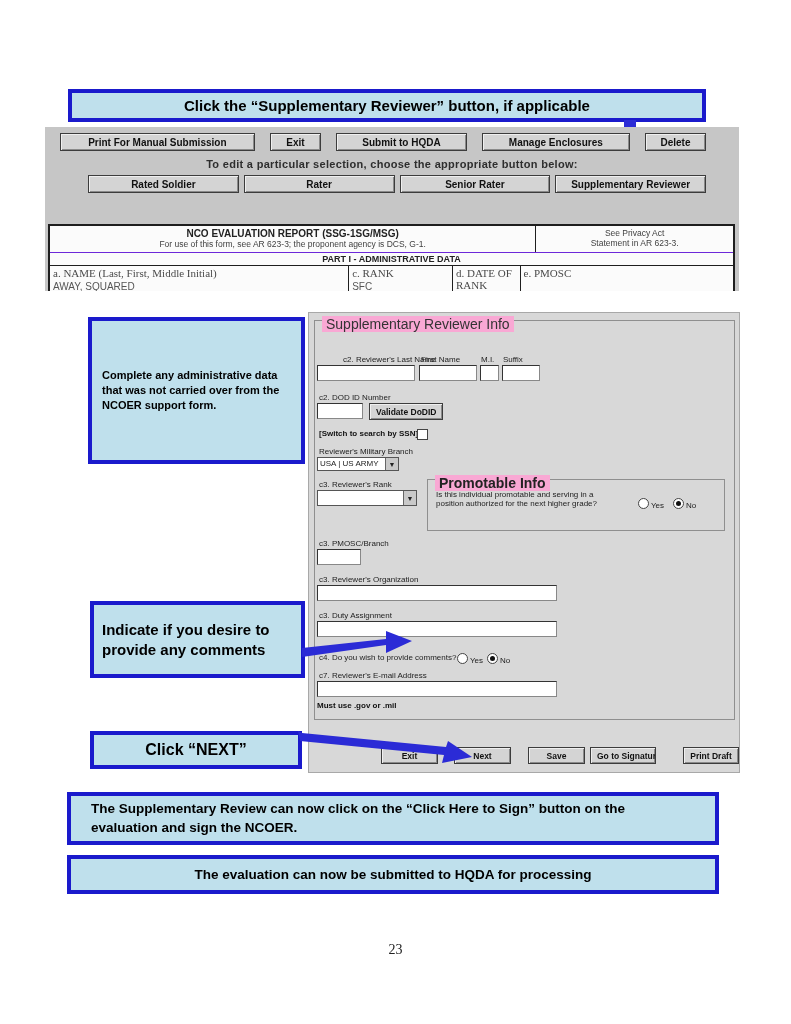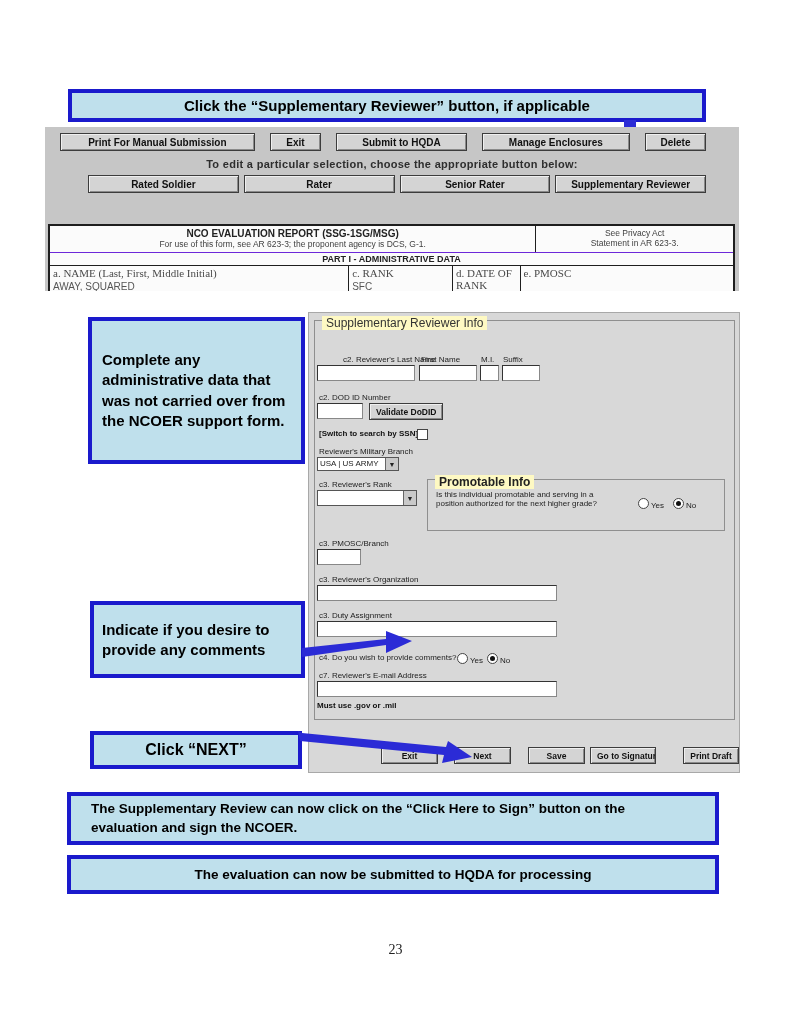--- a/index.html
+++ b/index.html
@@ -4,21 +4,21 @@
 <style>
   html,body{margin:0;padding:0;background:#fff;}
   .page{position:relative;width:791px;height:1024px;background:#ffffff;overflow:hidden;
         font-family:"Liberation Sans",sans-serif;}
 
   
   .callout{position:absolute;background:#bfe0ec;border:4px solid #1a1acc;
            display:flex;align-items:center;justify-content:center;text-align:left;
            font-weight:bold;color:#000;box-sizing:border-box;}
   .co-top{left:68px;top:89px;width:638px;height:33px;font-size:15px;}
-  .co-admin{left:88px;top:317px;width:217px;height:147px;font-size:15px;line-height:1.35;padding:16px 10px;}
+  .co-admin{left:88px;top:317px;width:217px;height:147px;font-size:11px;line-height:1.35;padding:16px 10px;}
   .co-comments{left:90px;top:601px;width:215px;height:77px;font-size:15px;line-height:1.3;padding:2px 8px;}
   .co-next{left:90px;top:731px;width:212px;height:38px;font-size:16px;}
   .co-sign{left:67px;top:792px;width:652px;height:53px;font-size:13.5px;line-height:1.4;padding:2px 20px;}
   .co-submit{left:67px;top:855px;width:652px;height:39px;font-size:13.5px;}
 
   
   .arrow{position:absolute;pointer-events:none;}
 
   
   .shot1{position:absolute;left:45px;top:127px;width:694px;height:164px;background:#c6c6c6;overflow:hidden;}
@@ -49,22 +49,22 @@
   .rt-cols .cell:last-child{border-right:none;}
   .c-name{flex:0 0 43.8%;} .c-ssn{flex:0 0 24.2%;} .c-rank{flex:0 0 15.2%;}
   .c-dor{flex:0 0 9.9%;} .c-pmosc{flex:1 1 auto;}
   .cell .lbl{font-size:11px;color:#4a4a4a;font-family:Liberation Serif, serif;}
   .cell .val{font-size:10px;color:#555;margin-top:2px;}
 
   
   .shot2{position:absolute;left:308px;top:312px;width:432px;height:461px;background:#d8d8d8;
          border:1px solid #a8a8a8;box-sizing:border-box;font-size:8px;color:#222;}
   .fset{position:absolute;left:5px;top:7px;width:419px;height:398px;border:1px solid #8f8f8f;}
-  .fset-legend{position:absolute;top:-5px;left:7px;background:#fef9c3;padding:0 4px;
-               font-size:12px;color:#333;}
+  .fset-legend{position:absolute;top:-5px;left:7px;background:#f9a8d4;padding:0 4px;
+               font-size:14px;color:#333;}
   .flabel{position:absolute;font-size:8px;color:#222;white-space:nowrap;}
   .fin{position:absolute;background:#fff;border:1px solid #888;border-top-color:#333;
        border-left-color:#333;box-sizing:border-box;height:16px;font-size:9px;
        font-family:"Liberation Sans",sans-serif;padding:0 2px;}
   .sbtn{position:absolute;background:#d4d4d4;border:1px solid #3c3c3c;
         box-shadow:inset 1px 1px 0 #efefef, inset -1px -1px 0 #8a8a8a;
         font-family:"Liberation Sans",sans-serif;font-weight:bold;font-size:8.5px;color:#111;
         height:17px;white-space:nowrap;overflow:hidden;}
   .chk{position:absolute;width:9px;height:9px;background:#fff;border:1px solid #444;}
   .sel{position:absolute;display:flex;background:#fff;border:1px solid #555;box-sizing:border-box;}

